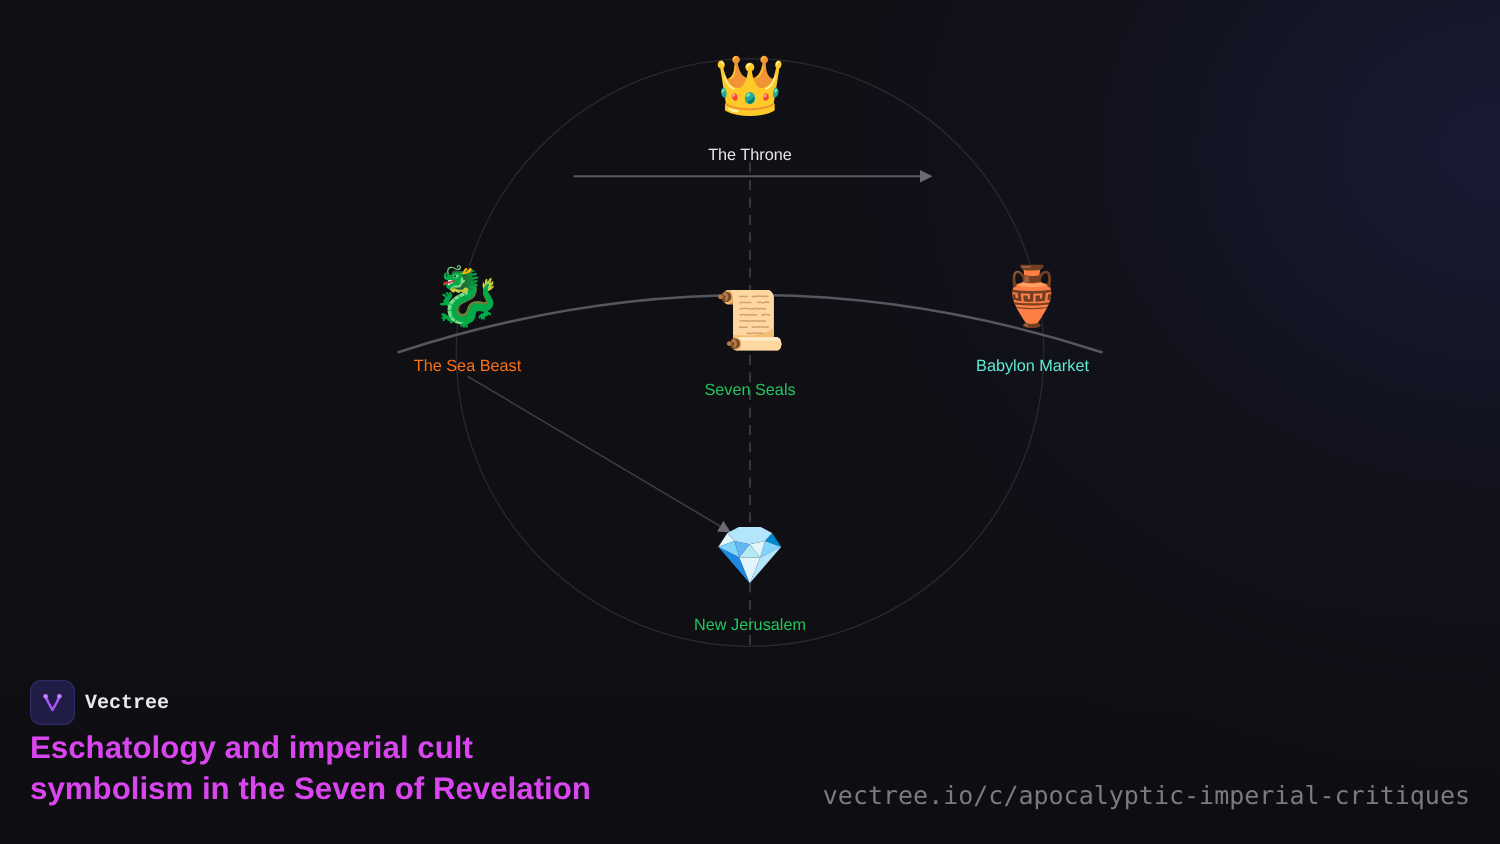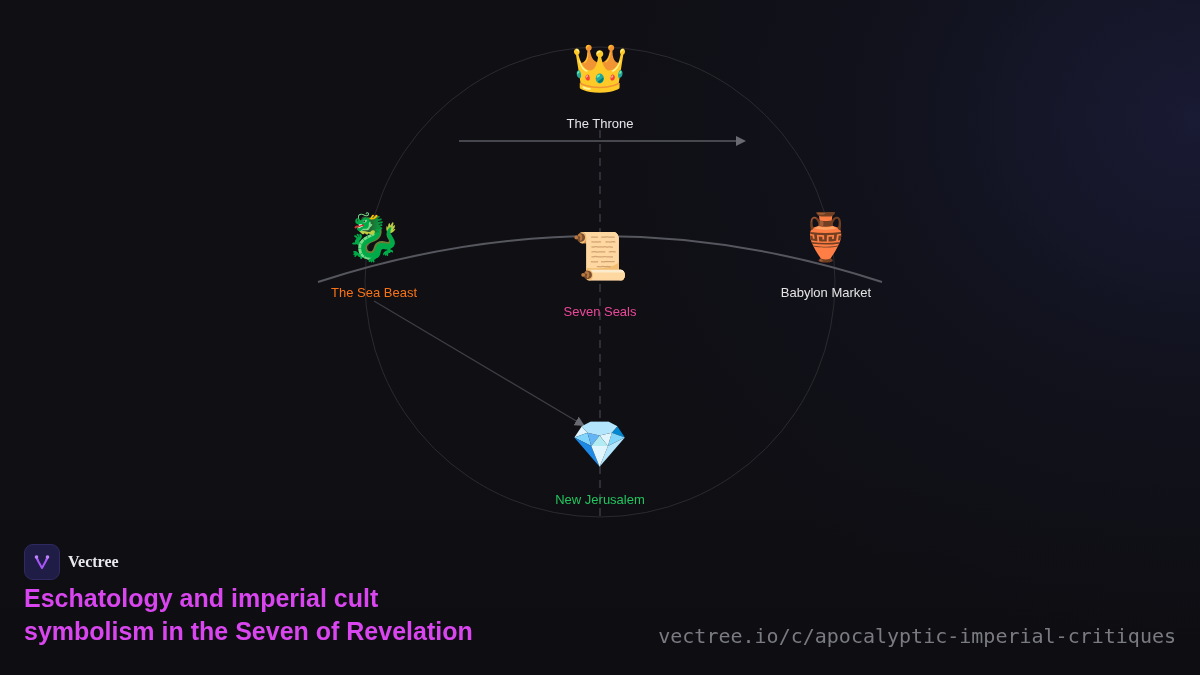--- a/index.html
+++ b/index.html
@@ -17,21 +17,21 @@
   svg.diagram { position: absolute; left: 0; top: 0; }
   .node { position: absolute; text-align: center; transform: translateX(-50%); }
   .node .emoji { font-size: 46px; line-height: 52px; display: block; }
   .node .label { font-size: 13px; display: block; margin-top: 22px; white-space: nowrap; }
   .brand { position: absolute; left: 24px; top: 544px; display: flex; align-items: center; gap: 8px; }
   .logo {
     width: 34px; height: 34px; border-radius: 9px;
     background: #1f1c45; border: 1px solid #2f2a63;
     display: flex; align-items: center; justify-content: center;
   }
-  .brand-name { font-family: Liberation Serif, serif; font-weight: bold; font-size: 16px; color: #e8e8ee; }
+  .brand-name { font-family: Liberation Mono, monospace; font-weight: bold; font-size: 16px; color: #e8e8ee; }
   .title {
     position: absolute; left: 24px; top: 582px; margin: 0;
     font-family: Liberation Sans, sans-serif;
     font-weight: bold; font-size: 25px; line-height: 33px; color: #d946ef;
     letter-spacing: 0px;
   }
   .url {
     position: absolute; right: 24px; top: 624px;
     font-family: "DejaVu Sans Mono", "Liberation Mono", monospace;
     font-size: 20px; color: #7a7a82;
@@ -60,26 +60,26 @@
   <span class="label" style="color:#e5e5ea;">The Throne</span>
 </div>
 
 <div class="node" style="left:374px; top:211px;">
   <span class="emoji">🐉</span>
   <span class="label" style="color:#f97316;">The Sea Beast</span>
 </div>
 
 <div class="node" style="left:600px; top:230px;">
   <span class="emoji">📜</span>
-  <span class="label" style="color:#ec4899;">Seven Seals</span>
+  <span class="label" style="color:#22c55e;">Seven Seals</span>
 </div>
 
 <div class="node" style="left:826px; top:211px;">
   <span class="emoji">🏺</span>
-  <span class="label" style="color:#e5e5e5;">Babylon Market</span>
+  <span class="label" style="color:#5eead4;">Babylon Market</span>
 </div>
 
 <div class="node" style="left:600px; top:418px;">
   <span class="emoji">💎</span>
   <span class="label" style="color:#22c55e;">New Jerusalem</span>
 </div>
 
 <div class="brand">
   <div class="logo">
     <svg width="20" height="20" viewBox="0 0 20 20">

